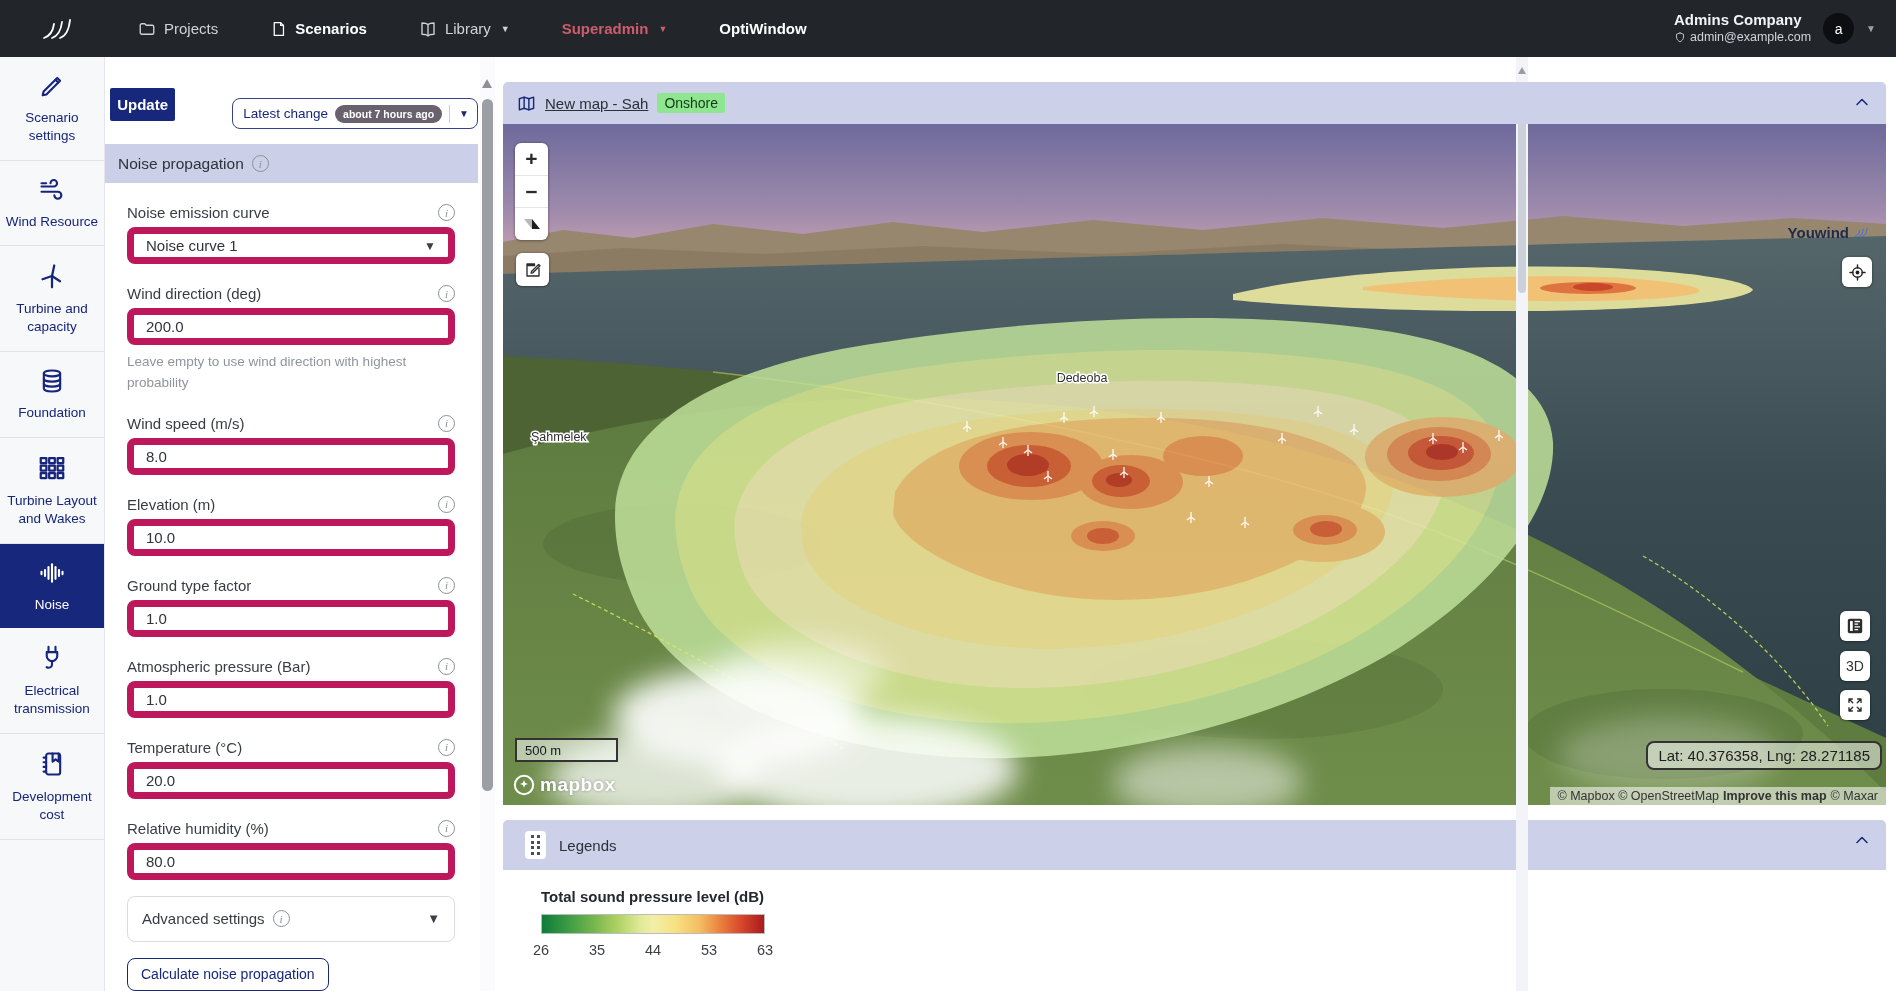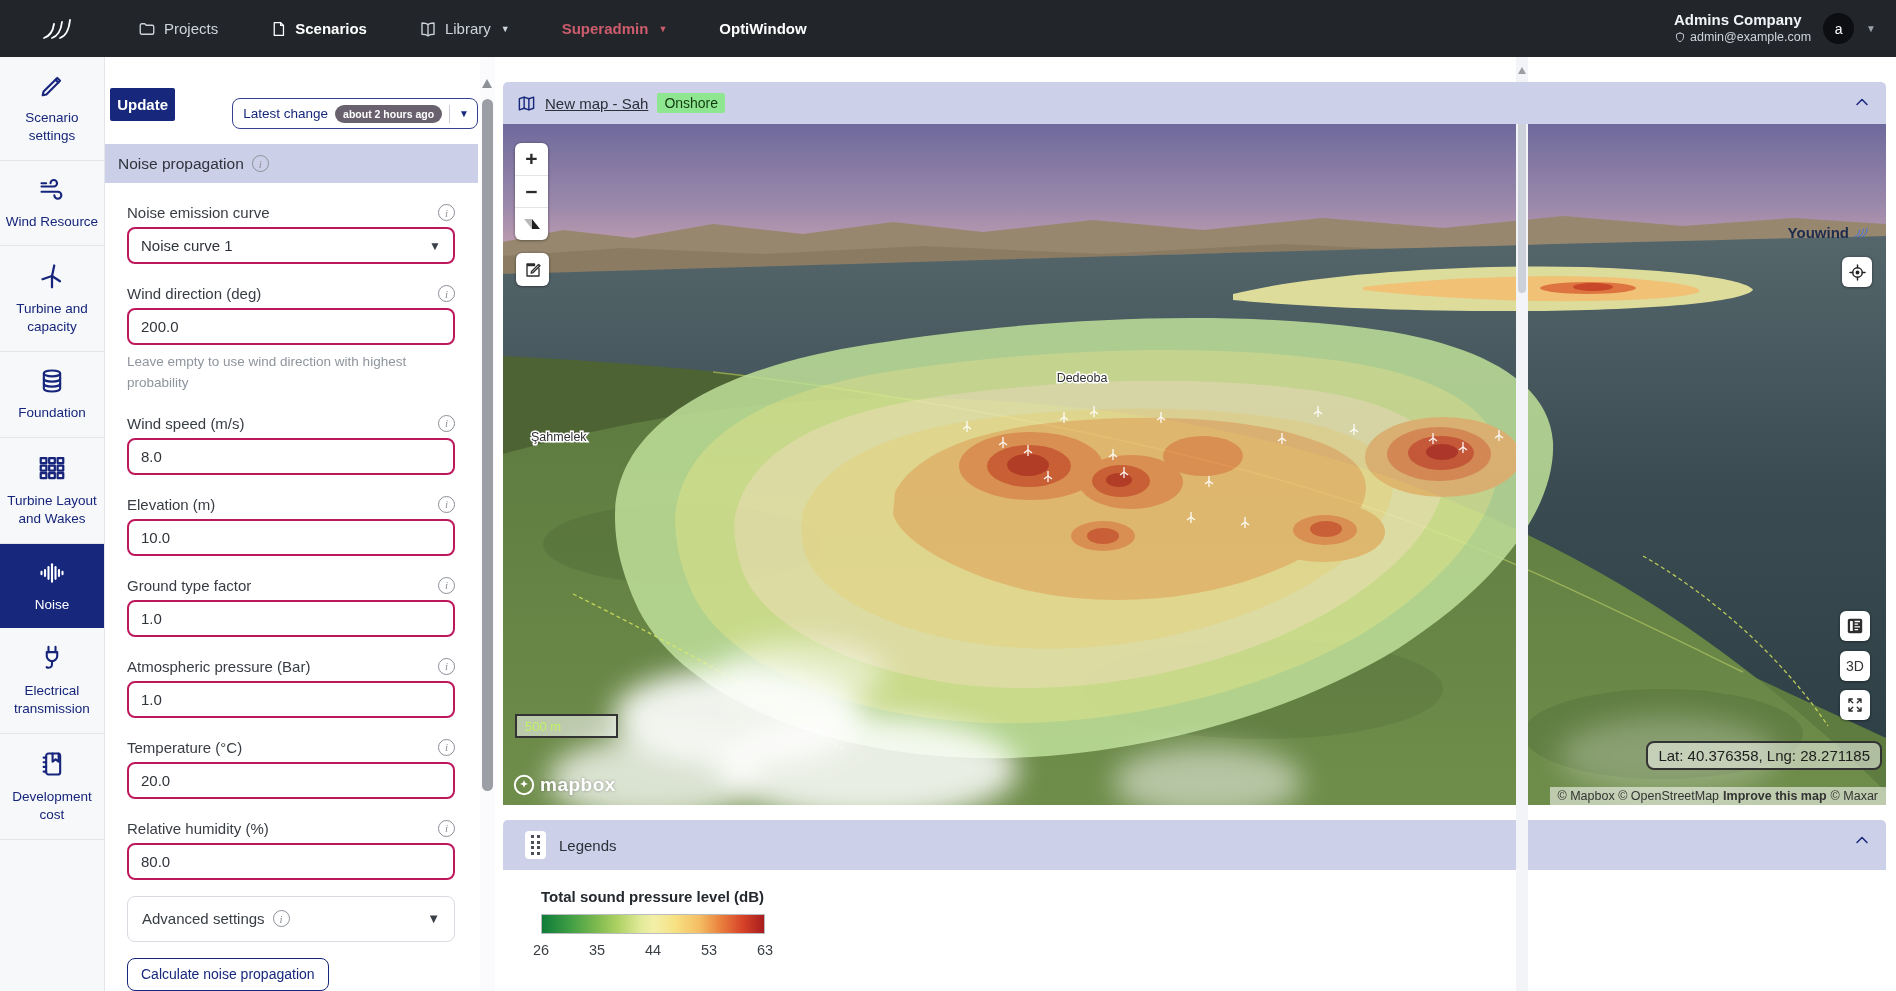--- a/index.html
+++ b/index.html
@@ -49,21 +49,21 @@
   .latest-box .sep { width:1px; height:18px; background:#c9cdd6; }
   .latest-box .caret { color:#17277c; font-size:10px; }
   .section-header { margin-top:15px; height:39px; background:#cbd0e8; display:flex; align-items:center;
                     padding-left:13px; gap:8px; font-size:15.5px; font-weight:500; color:#2e333c; }
   .fields { padding:0 23px 0 22px; }
   .f-labelrow { display:flex; align-items:center; justify-content:space-between; margin-top:21px; }
   .f-label { font-size:15px; color:#383d44; }
   .info { width:17px; height:17px; border-radius:50%; border:1.3px solid #8b9097; color:#8b9097;
           font-size:11px; font-style:italic; font-family:"Liberation Serif", serif;
           display:flex; align-items:center; justify-content:center; cursor:pointer; flex:0 0 auto; }
-  .f-input, .f-select { margin-top:6px; width:328px; height:37px; border:2px solid #be185d; border-radius:8px;
+  .f-input, .f-select { margin-top:6px; width:328px; height:37px; border:7px solid #be185d; border-radius:8px;
              font-size:15px; color:#2f343a; padding:0 12px; background:#fff; }
   .f-select { display:flex; align-items:center; justify-content:space-between; cursor:pointer; }
   .f-select .chev { color:#3a4048; font-size:12px; }
   .f-helper { margin-top:7px; font-size:13.5px; line-height:1.55; color:#8e959d; width:300px; }
   .adv-box { margin-top:16px; width:328px; height:46px; border:1px solid #d8dbe1; border-radius:8px;
              display:flex; align-items:center; justify-content:space-between; padding:0 14px; cursor:pointer; }
   .adv-left { display:flex; align-items:center; gap:8px; font-size:15px; color:#383d44; }
   .adv-box .chev { color:#3a4048; font-size:13px; }
   .btn-calc { margin-top:16px; background:#fff; border:1.5px solid #17277c; color:#17277c;
               border-radius:8px; height:33px; padding:0 13px; font-size:14px; cursor:pointer; }
@@ -96,23 +96,23 @@
                      font-size:13.5px; color:#333; cursor:pointer; }
   .layers-menu .mi + .mi { border-top:1px solid #e2e2e2; }
   .watermark { position:absolute; right:16px; top:100px; display:flex; align-items:center; gap:4px;
                font-size:15px; font-weight:700; color:#1c2b4e; }
   .geo-btn { right:14px; top:133px; width:30px; height:30px; display:flex; align-items:center; justify-content:center; cursor:pointer; }
   .ruler-btn { right:16px; top:487px; width:30px; height:30px; display:flex; align-items:center; justify-content:center; cursor:pointer; }
   .btn-3d { right:16px; top:527px; width:30px; height:30px; display:flex; align-items:center; justify-content:center;
             font-size:14px; color:#333; cursor:pointer; }
   .fs-btn { right:16px; top:566px; width:30px; height:30px; display:flex; align-items:center; justify-content:center; cursor:pointer; }
 
-  .scalebar { position:absolute; left:12px; top:590px; width:103px; height:24px;
+  .scalebar { position:absolute; left:12px; top:614px; width:103px; height:24px;
               background:rgba(255,255,255,.55); border:2px solid #333; display:flex; align-items:center;
-              padding-left:8px; font-size:13px; color:#bef264; }
+              padding-left:8px; font-size:13px; color:#0f172a; }
   .mapbox-logo { position:absolute; left:10px; top:650px; display:flex; align-items:center; gap:5px; cursor:pointer; }
   .mapbox-word { color:#fff; font-size:19px; font-weight:700; letter-spacing:.5px;
                  text-shadow:0 0 3px rgba(0,0,0,.35); }
   .coords { position:absolute; right:4px; top:617px; background:rgba(255,255,255,.5); border:2px solid #333;
             border-radius:8px; padding:4px 10px; font-size:15px; color:#1d1d1d; }
   .attribution { position:absolute; right:0; bottom:0; height:18px; background:rgba(255,255,255,.55);
                  display:flex; align-items:center; gap:4px; padding:0 8px; font-size:12.5px; color:#333; }
   .attribution .bold { font-weight:700; cursor:pointer; }
   .attribution a { color:#333; text-decoration:none; cursor:pointer; }
 
@@ -279,21 +279,21 @@
         </svg>
       <span class="lbl">Development cost</span>
     </div>
   </aside>
 
   <section class="form-panel">
     <div class="panel-toprow">
       <button class="btn-update">Update</button>
       <div class="latest-box">
         <span class="ltxt">Latest change</span>
-        <span class="latest-badge">about 2 hours ago</span>
+        <span class="latest-badge">about 7 hours ago</span>
         <span class="sep"></span>
         <span class="caret">▼</span>
       </div>
     </div>
 
     <div class="section-header">
       <span>Noise propagation</span>
       <span class="info">i</span>
     </div>
 

